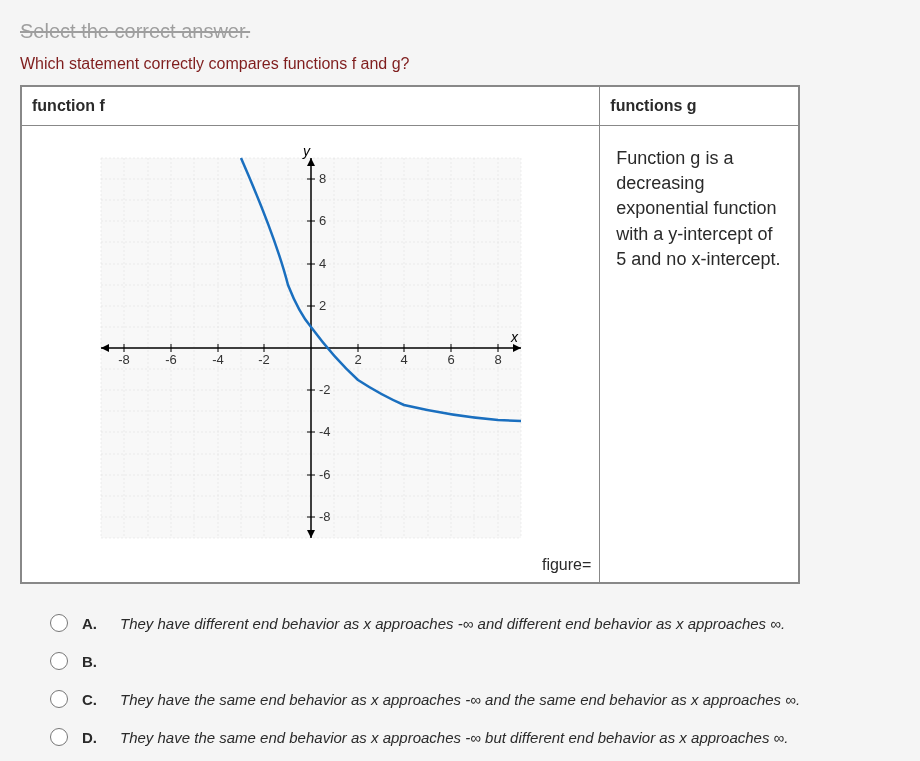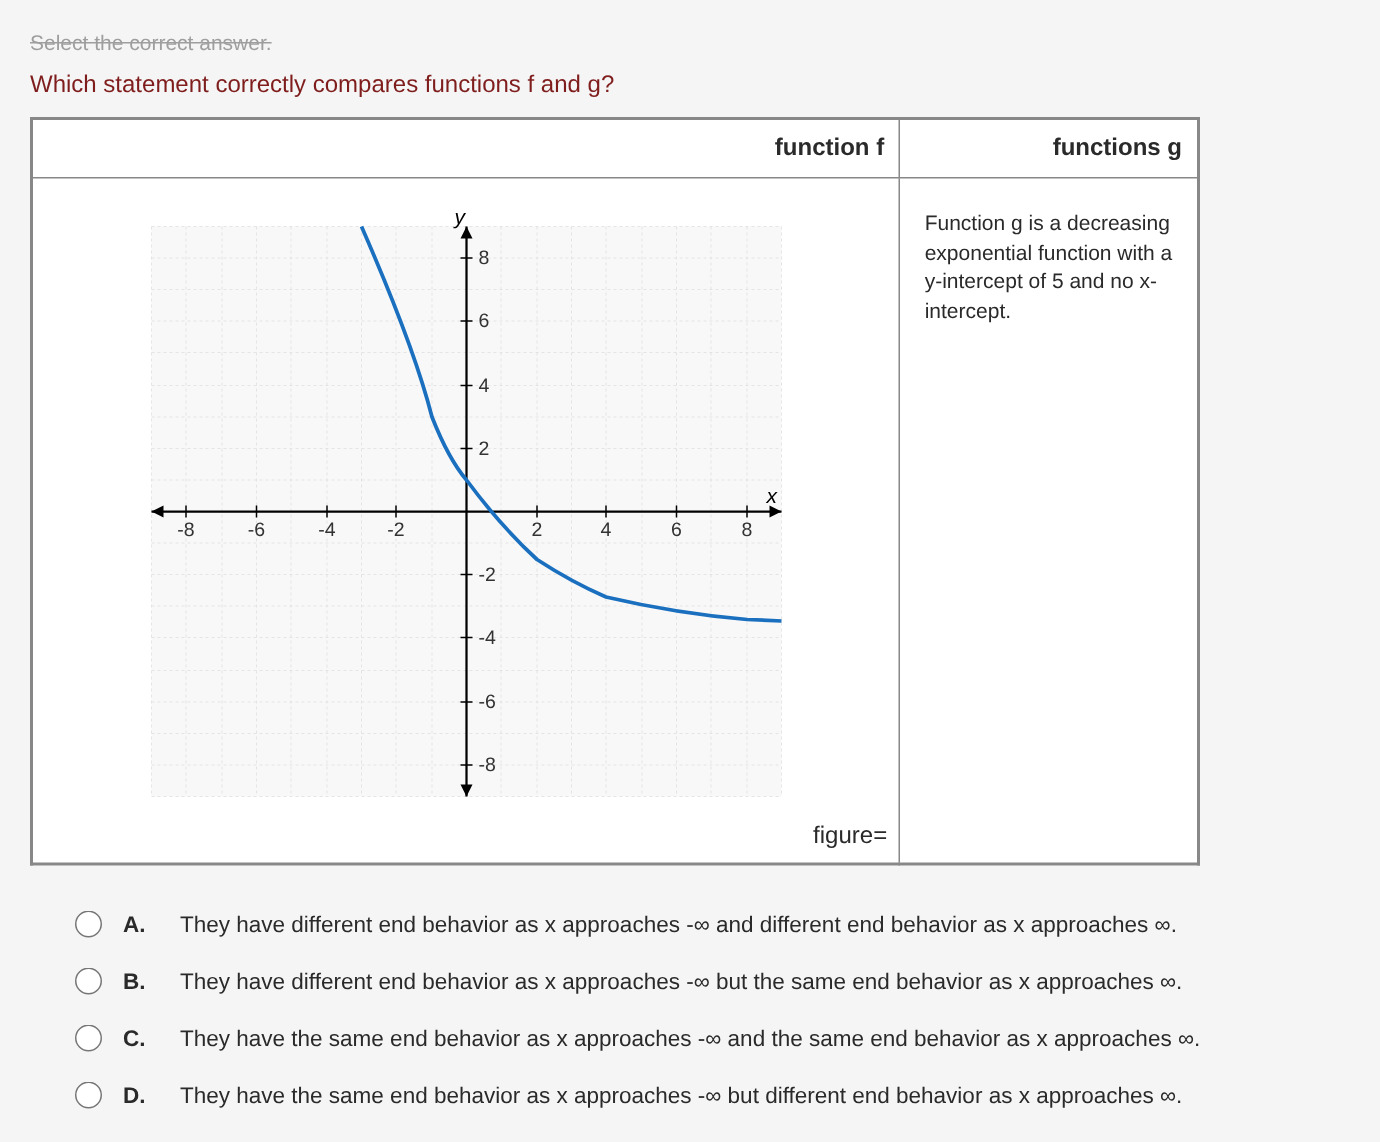--- a/index.html
+++ b/index.html
@@ -4,21 +4,21 @@
   <style>
     * { box-sizing: border-box; margin: 0; padding: 0; }
     body {
       font-family: Arial, sans-serif;
       background: #f5f5f5;
       padding: 20px;
       width: 920px;
       color: #2a2a2a;
     }
     .header-fragment {
-      font-size: 14px;
+      font-size: 20px;
       color: #666;
       margin-bottom: 12px;
       text-decoration: line-through;
       opacity: 0.6;
     }
     .question-text {
       font-size: 16px;
       margin-bottom: 12px;
       color: #7f1d1d;
     }
@@ -29,56 +29,56 @@
       margin-bottom: 20px;
       background: #fff;
     }
     .comparison-table th, .comparison-table td {
       border: 1px solid #888;
       vertical-align: top;
       padding: 8px;
     }
     .comparison-table th {
       font-weight: bold;
-      text-align: right;
+      text-align: left;
       padding: 10px;
       font-size: 16px;
     }
     .col-f { width: 580px; }
     .col-g { width: 200px; }
     .graph-cell { text-align: center; }
     .graph-svg { display: block; margin: 4px auto; }
     .figure-label {
       font-size: 16px;
       margin-top: -6px;
       text-align: right;
     }
     .desc-text {
-      font-size: 14px;
+      font-size: 18px;
       line-height: 1.4;
       padding: 12px 8px;
     }
     .options { margin-top: 20px; }
     .option-row {
       display: flex;
       align-items: center;
       gap: 14px;
       padding: 10px 0 10px 30px;
       font-size: 15px;
     }
     .option-row input[type=radio] {
       width: 18px;
       height: 18px;
       flex-shrink: 0;
     }
     .option-letter {
       font-weight: bold;
       min-width: 24px;
     }
-    .option-text { flex: 1; }
+    .option-text { flex: 1; font-style: italic; }
   </style>
 </head>
 <body>
 
 <div class="header-fragment">Select the correct answer.</div>
 
 <div class="question-text">
   <span>Which statement correctly compares functions f and g?</span>
 </div>
 
@@ -197,21 +197,20 @@
 
 <div class="options">
   <label class="option-row">
     <input type="radio" name="answer" style="">
     <span class="option-letter">A.</span>
     <span class="option-text">They have different end behavior as x approaches -∞ and different end behavior as x approaches ∞.</span>
   </label>
   <label class="option-row">
     <input type="radio" name="answer" style="">
     <span class="option-letter">B.</span>
-    <span class="option-text">They have different end behavior as x approaches -∞ but the same end behavior as x approaches ∞.</span>
   </label>
   <label class="option-row">
     <input type="radio" name="answer" style="">
     <span class="option-letter">C.</span>
     <span class="option-text">They have the same end behavior as x approaches -∞ and the same end behavior as x approaches ∞.</span>
   </label>
   <label class="option-row">
     <input type="radio" name="answer" style="">
     <span class="option-letter">D.</span>
     <span class="option-text">They have the same end behavior as x approaches -∞ but different end behavior as x approaches ∞.</span>

